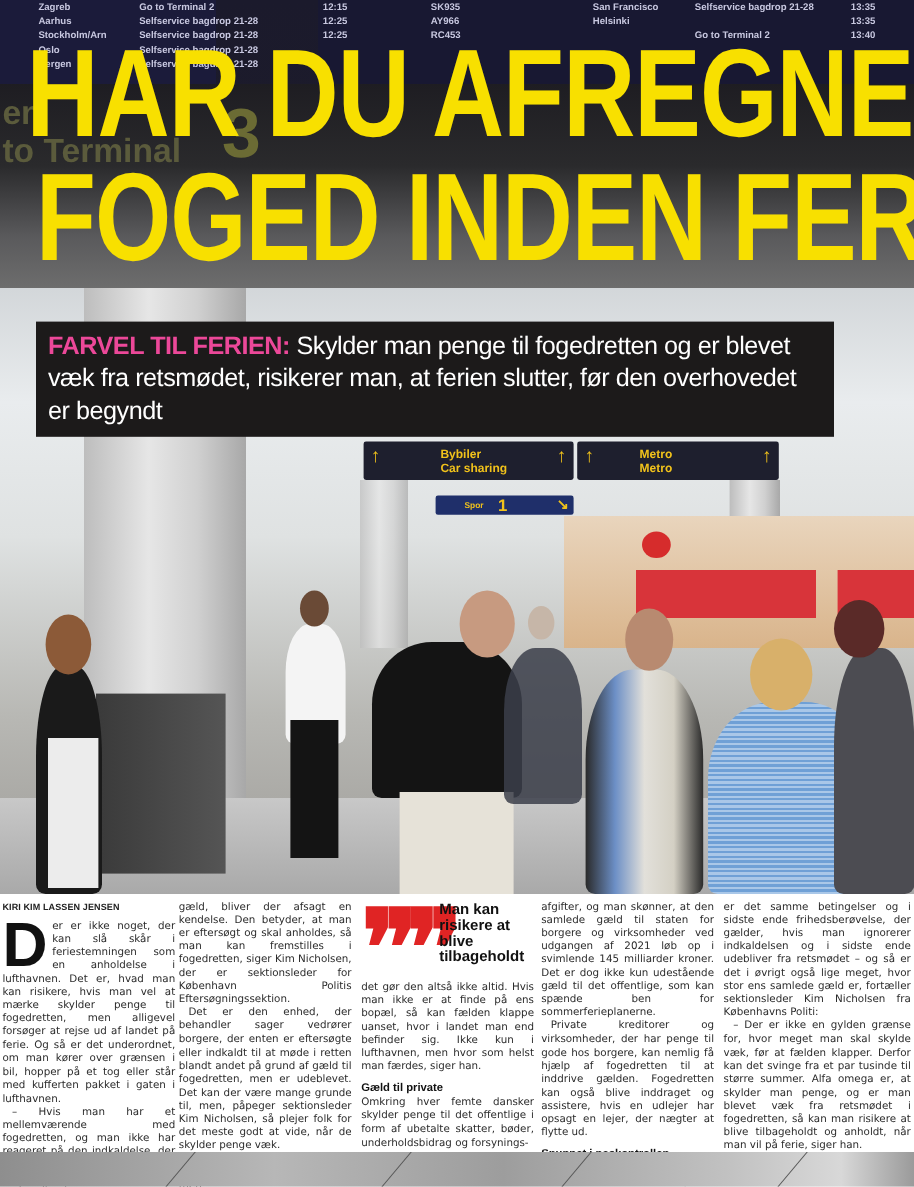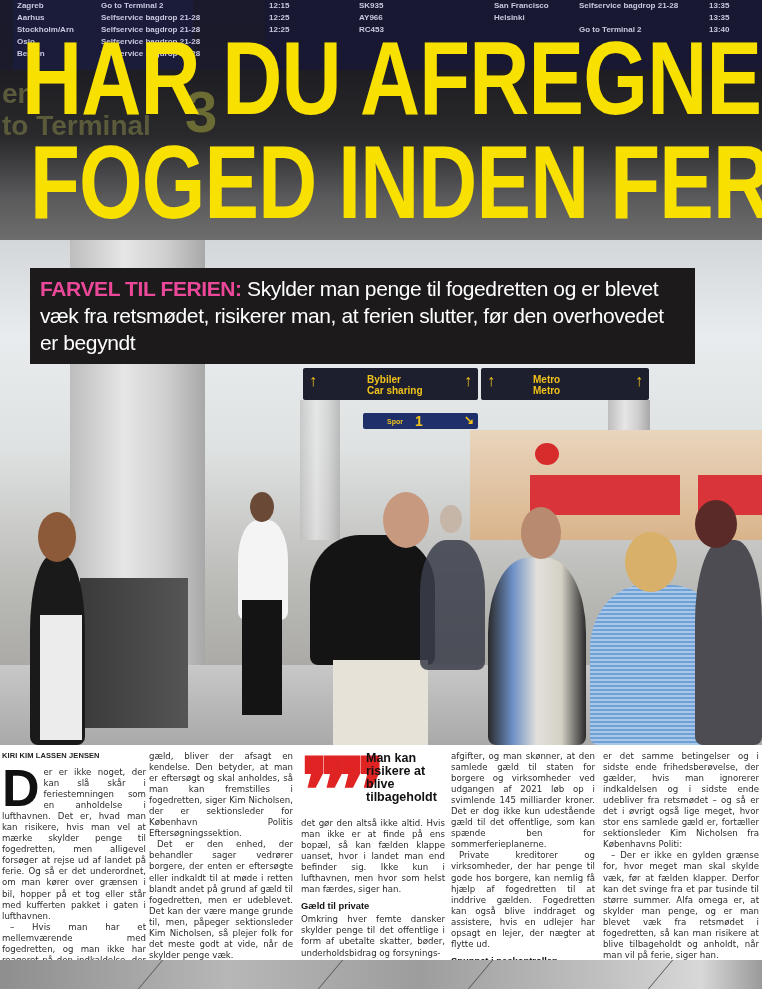--- a/index.html
+++ b/index.html
@@ -3,21 +3,21 @@
   <meta charset="utf-8">
   <style>
     * { box-sizing: border-box; margin: 0; padding: 0; }
     html, body { width: 762px; height: 989px; overflow: hidden; background: #ffffff; }
     body { position: relative; font-family: "Liberation Sans", sans-serif; }
 
     
     .photo { position: absolute; left: 0; top: 0; width: 762px; height: 745px; overflow: hidden;
       background: linear-gradient(180deg, #1b1a2c 0%, #1d1c2a 26%, #3a3a40 27%, #cfd3d6 30%, #e9ecee 45%, #dfe2e2 60%, #b8b8b4 80%, #9c9a96 100%); }
     .board { position: absolute; top: 0; height: 70px; background: #1b1b3a; }
-    .board.left { left: 13px; width: 180px; }
+    .board.left { left: 0; width: 180px; padding-left: 28px; }
     .board.mid { left: 225px; width: 520px; background: #181832; margin-left: 40px; }
     .board .row { font-size: 8px; color: #c8c8e0; height: 12px; line-height: 12px; padding-left: 4px; white-space: nowrap; font-weight: bold; }
     .board .row span { display: inline-block; }
     .board .row .c1 { width: 84px; }
     .dark-band { position: absolute; left: 0; top: 70px; width: 762px; height: 170px; background: linear-gradient(180deg,#1e1d22 0%, #2a2a2c 40%, #5a5a5c 75%, #6d6d6d 100%); }
     .term-text { position: absolute; left: 2px; top: 78px; font-size: 28px; font-weight: bold; color: #5b5b3c; line-height: 32px; }
     .term-3 { position: absolute; left: 185px; top: 78px; font-size: 58px; font-weight: bold; color: #6b6b34; }
     .pillar { position: absolute; background: linear-gradient(90deg,#bdbdbd,#e6e6e6 40%,#d0d0d0 70%,#a8a8a8); }
     .sign { position: absolute; background: #1e1f2e; color: #f1c21b; font-weight: bold; font-size: 10px; border-radius: 2px; }
     .sign .arrow { position: absolute; font-size: 16px; top: 4px; }

